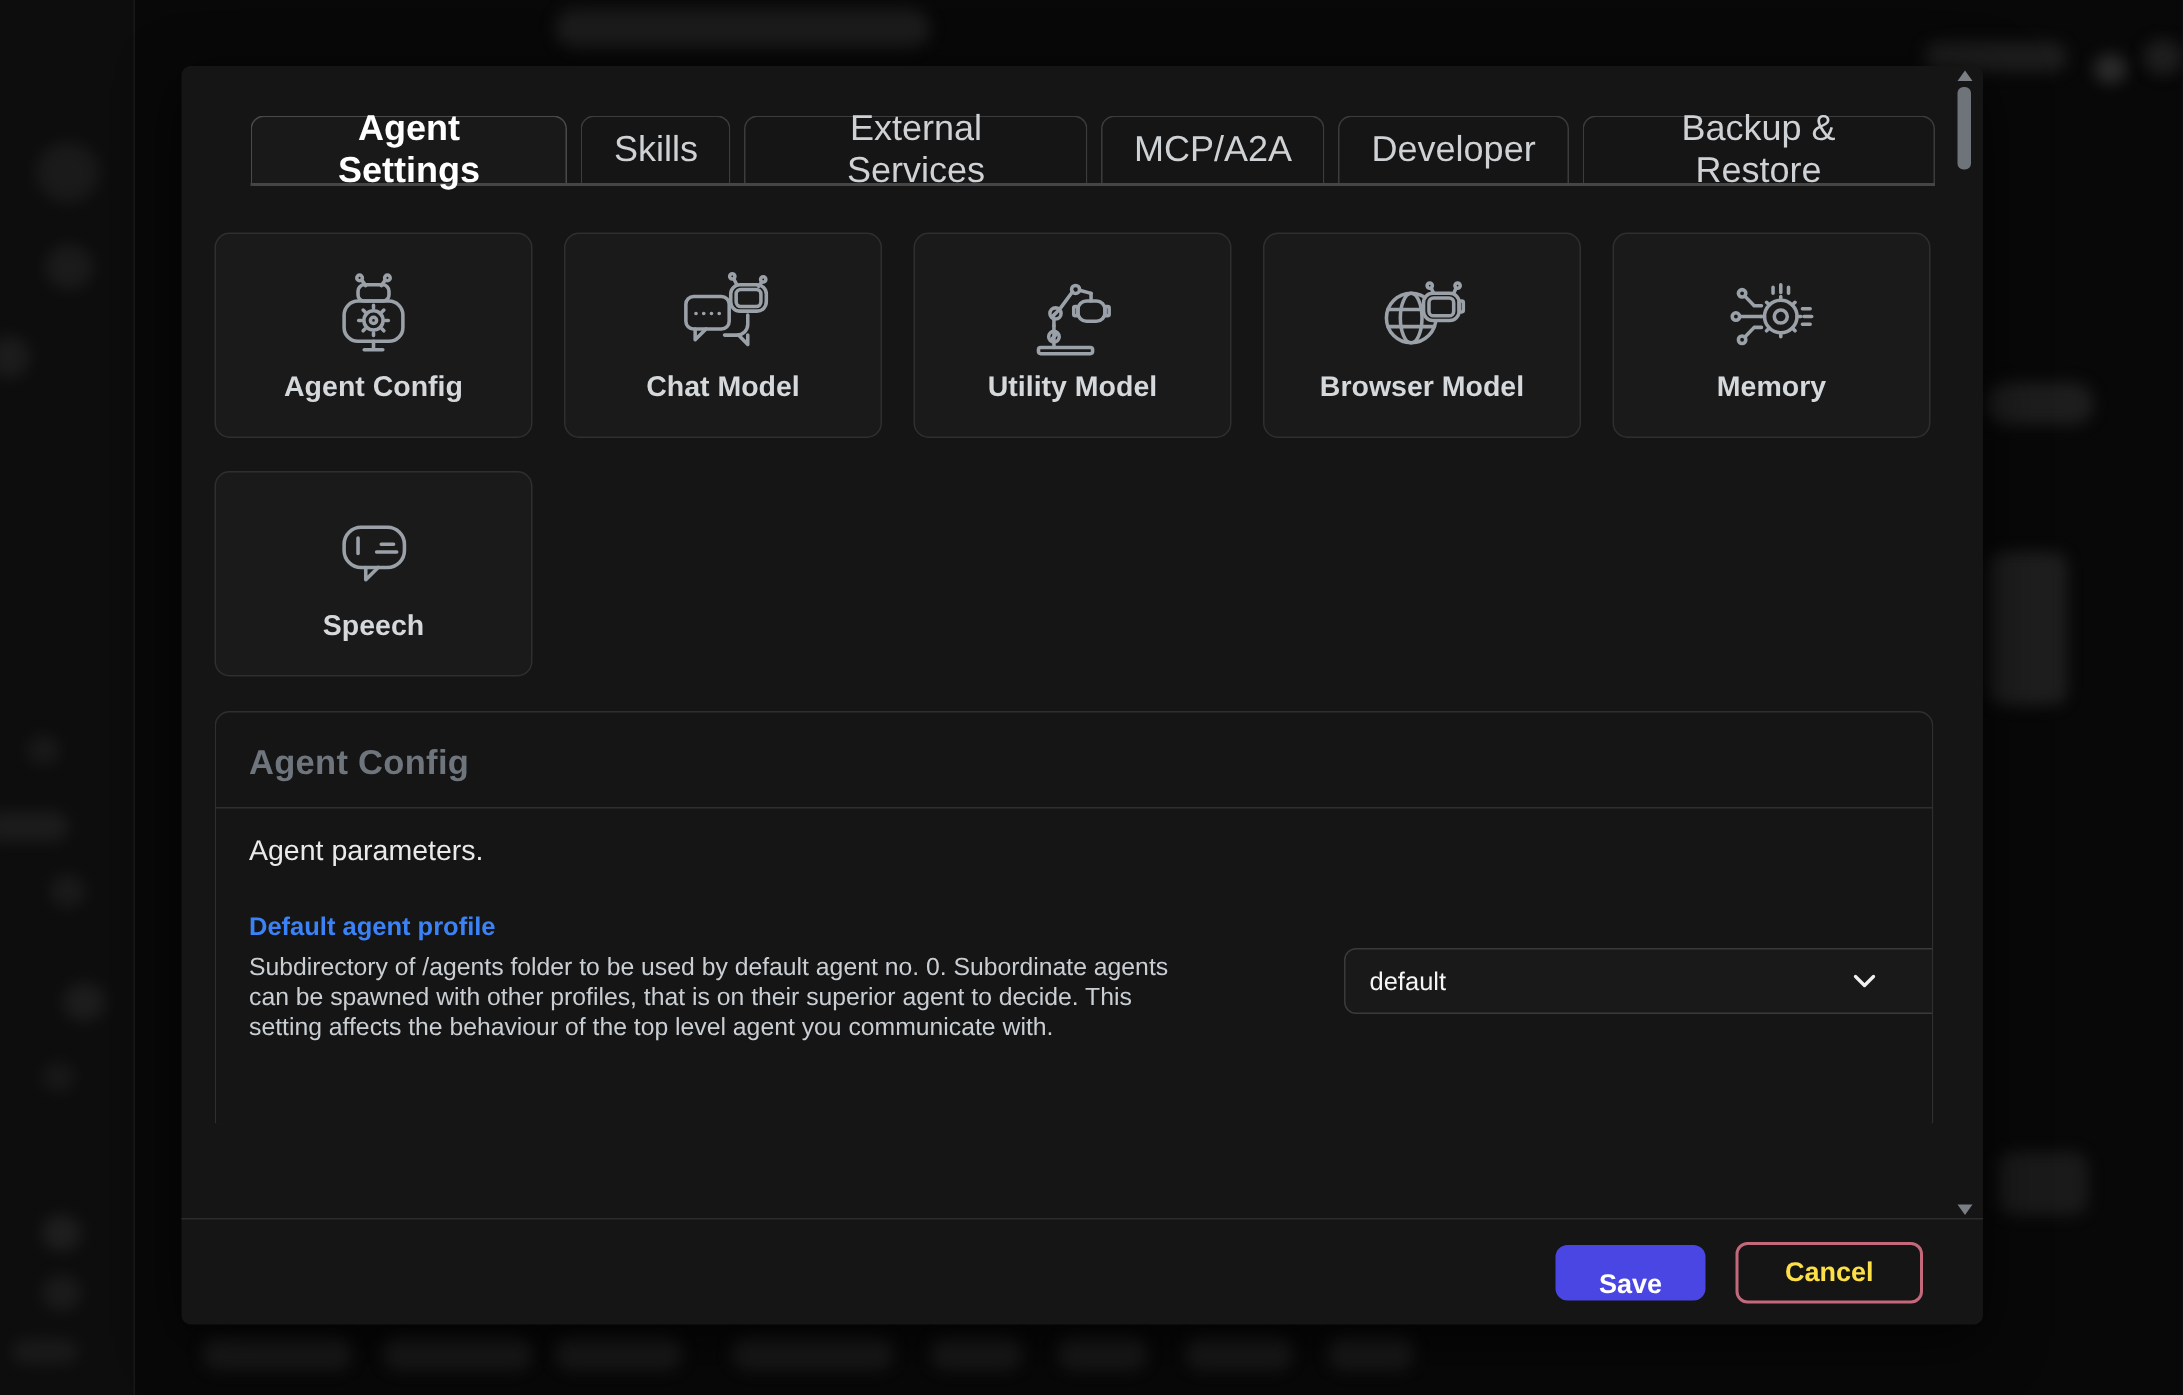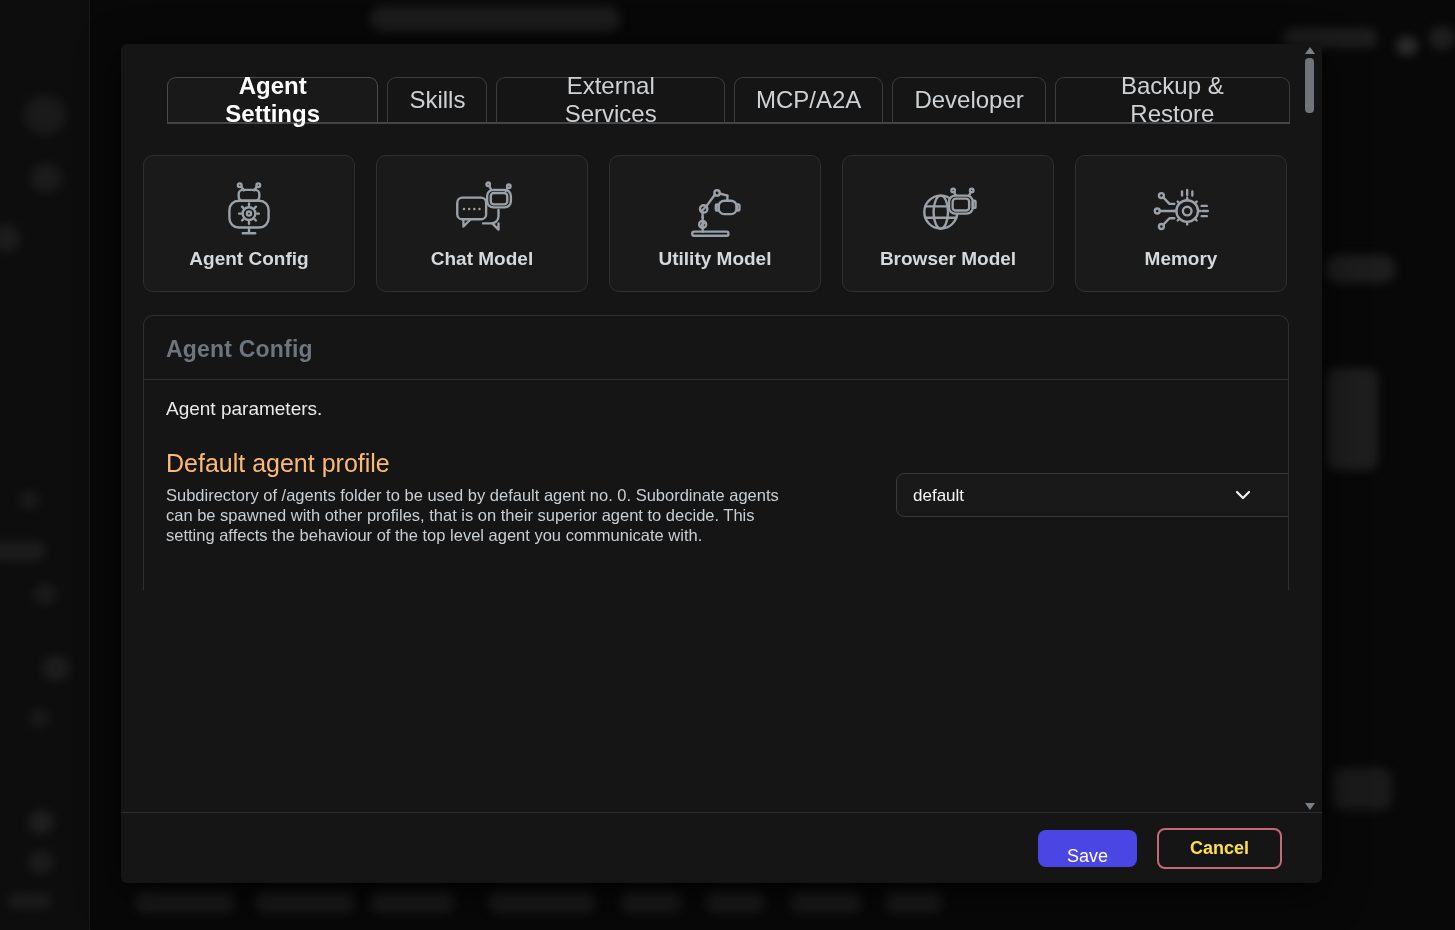--- a/index.html
+++ b/index.html
@@ -74,21 +74,21 @@
   .section-box {
     margin: 23px 0 0 22px; width: 1146px; height: 275px;
     border: 1px solid #2f2f2f; border-bottom: none; border-radius: 10px 10px 0 0;
     overflow: hidden; padding: 20px 24px 0 22px;
   }
   .section-title { font-size: 23px; font-weight: 800; color: #6e757d; letter-spacing: .2px; }
   .section-divider { border: none; border-top: 1px solid #2f2f2f; margin: 16px -24px 0 -22px; }
   .section-desc { font-size: 19px; color: #eaeaea; margin-top: 18px; }
   .field-row { display: flex; margin-top: 29px; }
   .field-info { width: 660px; }
-  .field-label { font-size: 25px; font-weight: 400; color: #fdba74; }
+  .field-label { font-size: 17px; font-weight: 700; color: #3b82f6; }
   .field-desc { font-size: 16.5px; line-height: 20px; color: #c9ced3; margin-top: 7px; width: 640px; }
   .field-control { margin-left: auto; padding-top: 24px; position: relative; }
   .select-wrap { position: relative; width: 368px; }
   select.profile-select {
     appearance: none; -webkit-appearance: none;
     width: 437px; height: 44px; background: #191919; color: #f5f5f5;
     border: 1px solid #3a3a3a; border-radius: 8px; font-size: 17px;
     font-family: inherit; padding: 0 40px 0 16px; cursor: pointer;
   }
   .select-chevron {
@@ -112,21 +112,21 @@
   }
 
   
   .modal-footer {
     flex: 0 0 71px; border-top: 1px solid #2c2c2c;
     display: flex; align-items: center; justify-content: flex-end;
     gap: 20px; padding-right: 40px;
   }
   .save-btn {
     height: 37px; padding: 16px 29px; border: none; border-radius: 8px;
-    background: #4a46e4; color: #ffffff; font-size: 18px; font-weight: 400;
+    background: #4a46e4; color: #ffffff; font-size: 18px; font-weight: 700;
     font-family: inherit; cursor: pointer;
   }
   .cancel-btn {
     height: 41px; padding: 0 31px; background: transparent;
     border: 2px solid #c4687c; border-radius: 8px;
     color: #fde047; font-size: 18px; font-weight: 700;
     font-family: inherit; cursor: pointer;
   }
 </style>
 </head>
@@ -270,20 +270,31 @@
             <path d="M52 24h5M53 29h5M52 34h5"></path>
             <circle cx="13" cy="14" r="2.4"></circle>
               <circle cx="9" cy="29" r="2.4"></circle>
               <circle cx="13" cy="44" r="2.4"></circle>
             <path d="M14.8 15.8l6 6.2h4.7M11.4 29h14.1M14.8 42.2l6-6.2h4.7"></path>
           </svg>
         </span>
         <div class="card-label">Memory</div>
       </div>
 
+      <div class="card">
+        <span style="display:flex">
+          <svg width="66" height="58" viewBox="0 0 64 56">
+            <rect x="13" y="11" width="39" height="26" rx="11"></rect>
+            <path d="M27 37v8l8-8"></path>
+            <path d="M37 22h8M34 27h13"></path>
+            <path d="M22 18v10"></path>
+          </svg>
+        </span>
+        <div class="card-label">Speech</div>
+      </div>
 
     </div>
 
     <div class="section-box">
       <div class="section-title">Agent Config</div>
       <hr class="section-divider">
       <div class="section-desc">Agent parameters.</div>
 
       <div class="field-row">
         <div class="field-info">

